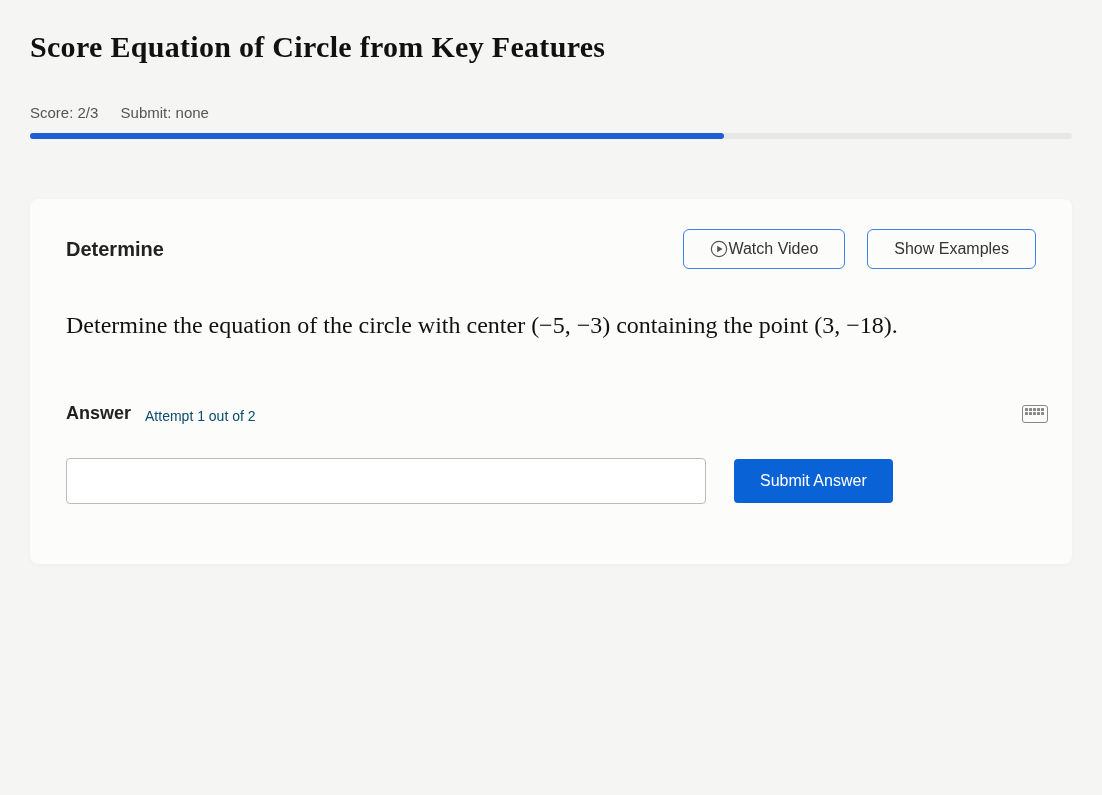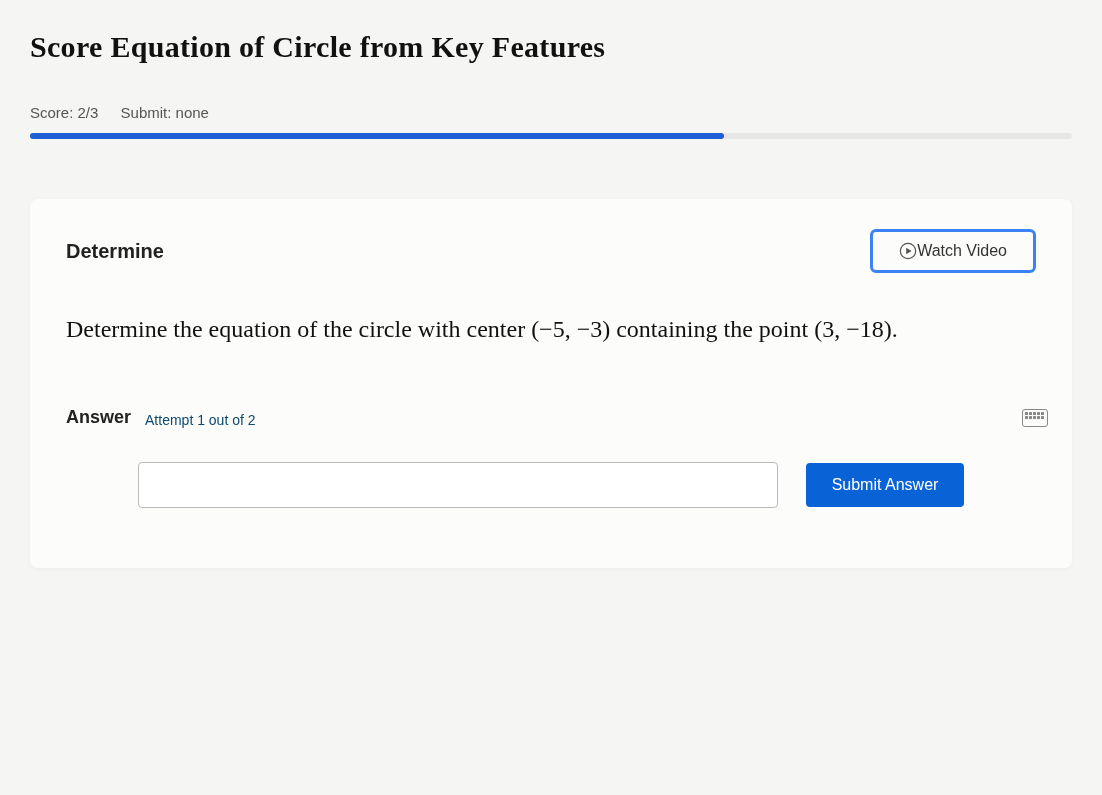--- a/index.html
+++ b/index.html
@@ -62,21 +62,21 @@
     }
     .header-buttons {
       display: flex;
       gap: 22px;
     }
     .outline-btn {
       font-family: Arial, Helvetica, sans-serif;
       font-size: 16px;
       color: #333;
       background: transparent;
-      border: 3px solid #3b82f6;
+      border: 1px solid #3b82f6;
       border-radius: 6px;
       padding: 10px 26px;
       cursor: pointer;
       display: flex;
     }
     .play-icon {
       width: 18px; height: 18px;
       display: inline-flex;
       align-items: center; justify-content: center;
     }
@@ -118,21 +118,20 @@
       gap: 1px;
       align-content: flex-start;
     }
     .keyboard-icon span {
       width: 3px; height: 3px; background: #888; border-radius: 0.5px;
     }
     .input-row {
       display: flex;
       align-items: center;
       gap: 28px;
-      justify-content: center;
     }
     .answer-input {
       flex: 0 0 640px;
       height: 46px;
       border: 1px solid #bbb;
       border-radius: 4px;
       background: #fff;
       padding: 0 12px;
       font-size: 18px;
       font-family: Georgia, serif;
@@ -172,20 +171,23 @@
     <div class="header-buttons">
       <button class="outline-btn">
         <span class="play-icon">
           <svg viewBox="0 0 20 20" width="18" height="18">
               <circle cx="10" cy="10" r="8.5" fill="none" stroke="#555" stroke-width="1.3"></circle>
               <polygon points="8,6.5 14,10 8,13.5" fill="#555"></polygon>
             </svg>
         </span>
         <span>Watch Video</span>
       </button>
+      <button class="outline-btn">
+        <span>Show Examples</span>
+      </button>
     </div>
   </div>
 
   <p class="question-text">Determine the equation of the circle with center (−5, −3) containing the point (3, −18).</p>
 
   <div class="answer-row">
     <span class="answer-label">Answer</span>
     <span class="attempt-text">Attempt 1 out of 2</span>
     <div class="keyboard-icon">
       <span></span>

